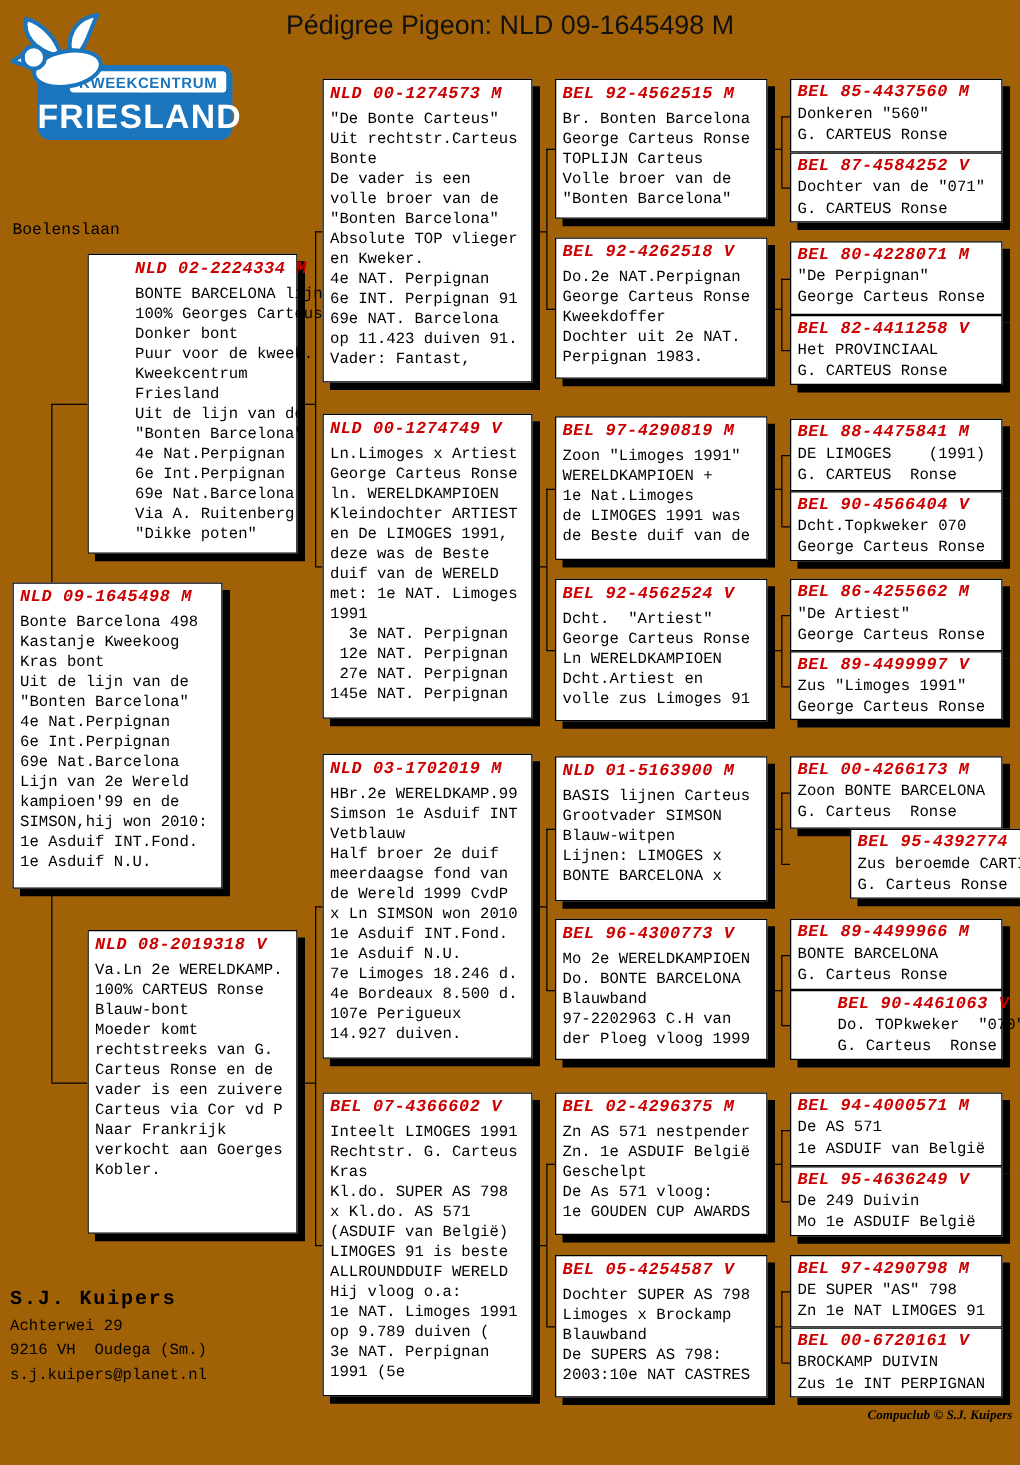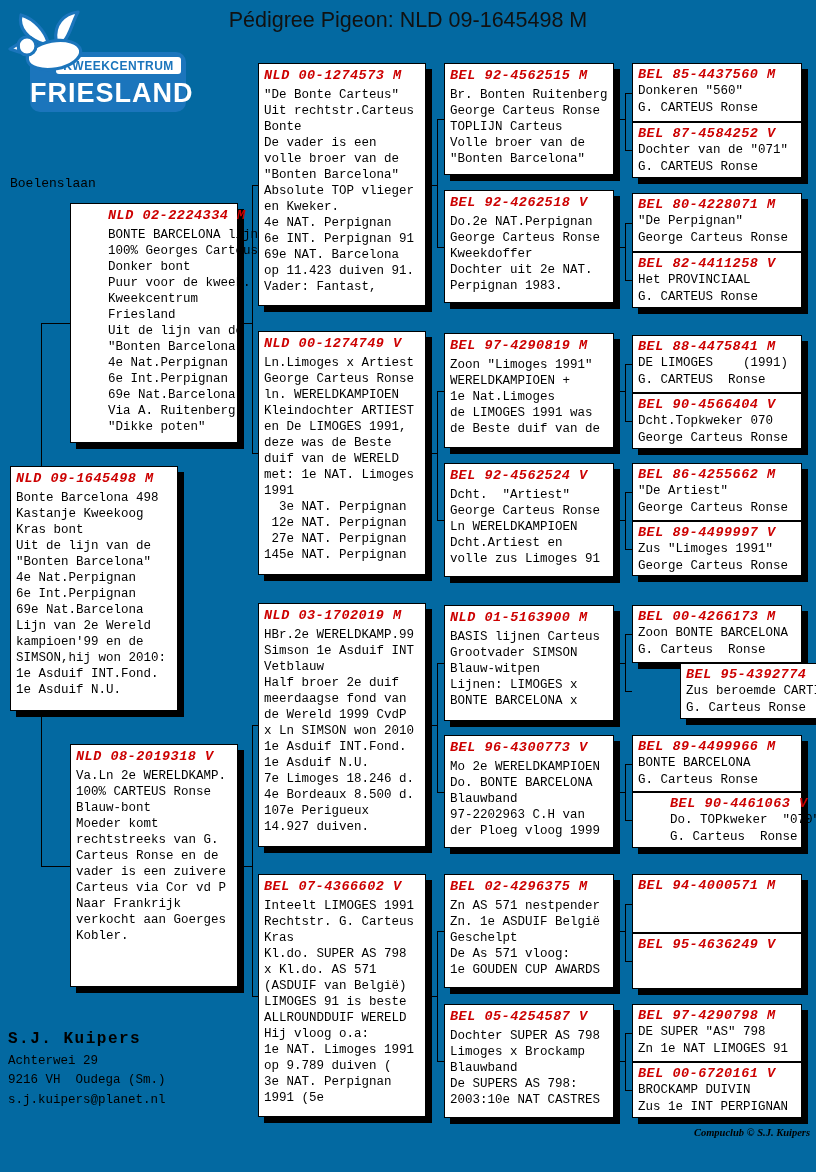--- a/index.html
+++ b/index.html
@@ -1,16 +1,16 @@
 <!DOCTYPE html>
 <html><head>
 <meta charset="utf-8">
 <style>
   html,body{margin:0;padding:0;background:#fff;}
-  #page{position:relative;width:816px;height:1172px;background:#0369a1;overflow:hidden;
+  #page{position:relative;width:816px;height:1172px;background:#a16207;overflow:hidden;
         font-family:"Liberation Mono",monospace;color:#000;}
   .title{position:absolute;left:0;top:8px;width:100%;text-align:center;
          font-family:"Liberation Sans",sans-serif;font-size:21.5px;color:#111;}
   
   .logo{position:absolute;left:8px;top:8px;width:182px;height:112px;}
   .logo-box{position:absolute;left:22px;top:44px;width:156px;height:60px;background:#1b75bc;border-radius:10px;}
   .logo-band{position:absolute;left:26px;top:5px;right:5px;height:17px;background:#fff;border-radius:3px;
              display:flex;align-items:center;justify-content:center;
              font-family:"Liberation Sans",sans-serif;font-weight:bold;font-size:12px;color:#1b75bc;letter-spacing:.5px;}
   .logo-name{position:absolute;left:0;bottom:3px;width:100%;text-align:center;
@@ -238,21 +238,21 @@
           <div class="bl">Hij vloog o.a:</div>
           <div class="bl">1e NAT. Limoges 1991</div>
           <div class="bl">op 9.789 duiven (</div>
           <div class="bl">3e NAT. Perpignan</div>
           <div class="bl">1991 (5e</div>
         </div>
       </div>
       <div class="pbox" style="left: 444px; top: 63px; width: 170px; height: 112px;">
         <div class="ring">BEL 92-4562515 M</div>
         <div class="blines">
-          <div class="bl">Br. Bonten Ruitenberg</div>
+          <div class="bl">Br. Bonten Barcelona</div>
           <div class="bl">George Carteus Ronse</div>
           <div class="bl">TOPLIJN Carteus</div>
           <div class="bl">Volle broer van de</div>
           <div class="bl">"Bonten Barcelona"</div>
         </div>
       </div>
       <div class="pbox" style="left: 444px; top: 190px; width: 170px; height: 113px;">
         <div class="ring">BEL 92-4262518 V</div>
         <div class="blines">
           <div class="bl">Do.2e NAT.Perpignan</div>
@@ -401,23 +401,31 @@
       </div>
       <div class="pbox small" style="left: 632px; top: 792px; width: 170px; height: 56px; padding-left: 32px;">
         <div class="ring">BEL 90-4461063 V</div>
         <div class="blines">
           <div class="bl">Do. TOPkweker  "070"</div>
           <div class="bl">G. Carteus  Ronse</div>
         </div>
       </div>
       <div class="pbox small" style="left: 632px; top: 874px; width: 170px; height: 59px;">
         <div class="ring">BEL 94-4000571 M</div>
+        <div class="blines">
+          <div class="bl">De AS 571</div>
+          <div class="bl">1e ASDUIF van België</div>
+        </div>
       </div>
       <div class="pbox small" style="left: 632px; top: 933px; width: 170px; height: 56px;">
         <div class="ring">BEL 95-4636249 V</div>
+        <div class="blines">
+          <div class="bl">De 249 Duivin</div>
+          <div class="bl">Mo 1e ASDUIF België</div>
+        </div>
       </div>
       <div class="pbox small" style="left: 632px; top: 1004px; width: 170px; height: 58px;">
         <div class="ring">BEL 97-4290798 M</div>
         <div class="blines">
           <div class="bl">DE SUPER "AS" 798</div>
           <div class="bl">Zn 1e NAT LIMOGES 91</div>
         </div>
       </div>
       <div class="pbox small" style="left: 632px; top: 1062px; width: 170px; height: 56px;">
         <div class="ring">BEL 00-6720161 V</div>

